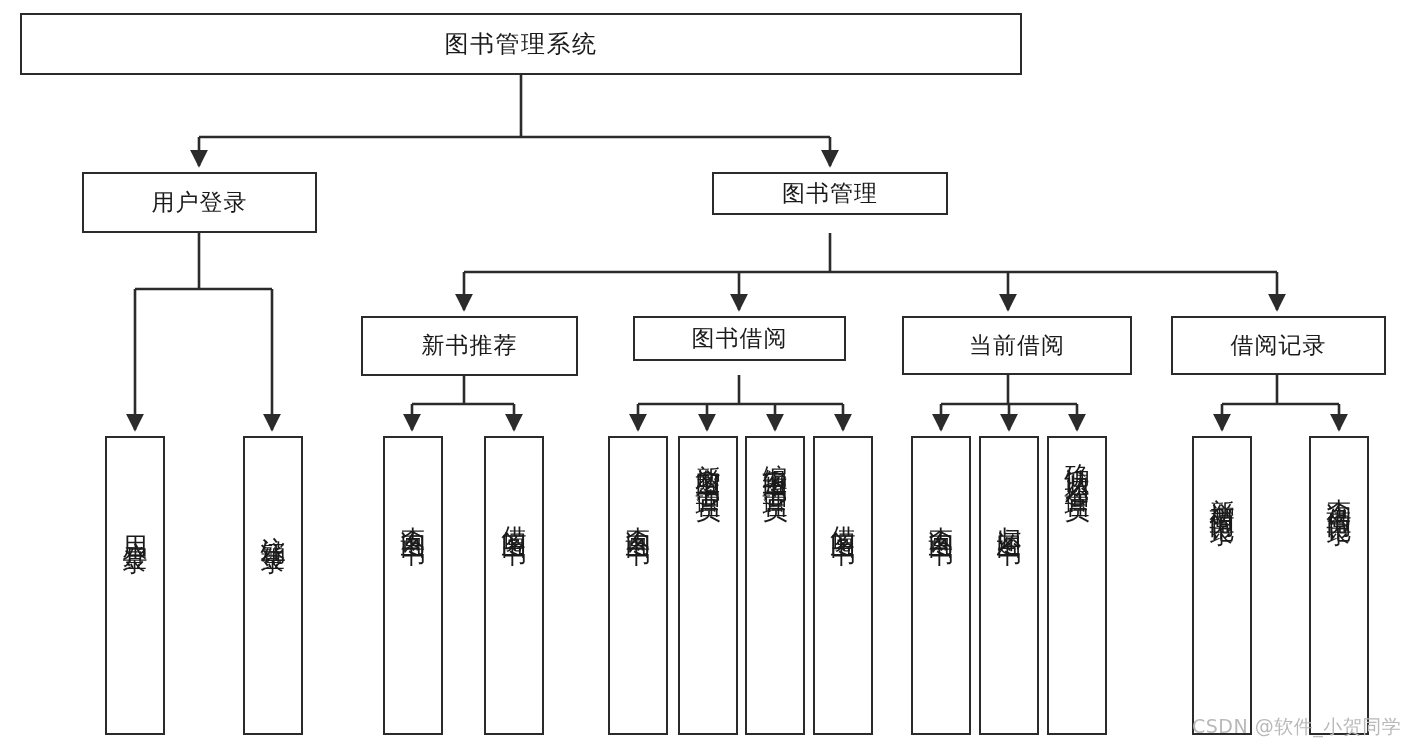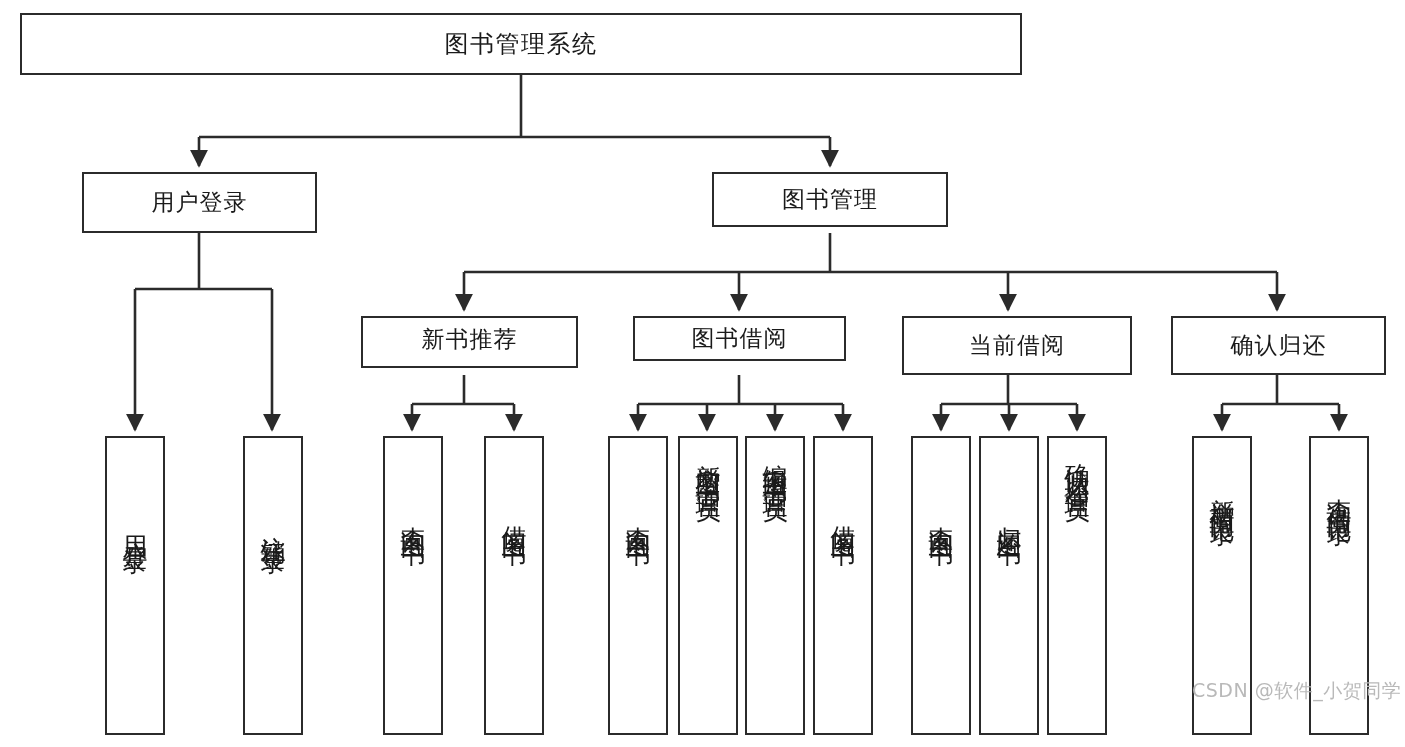--- a/index.html
+++ b/index.html
@@ -131,35 +131,35 @@
     </g>
   </svg>
 
   <div class="node title horiz" style="left:20px; top:13px; width:1002px; height:62px;">
     <span class="lbl">图书管理系统</span>
   </div>
 
   <div class="node horiz" style="left:82px; top:172px; width:235px; height:61px;">
     <span class="lbl">用户登录</span>
   </div>
-  <div class="node horiz" style="left:712px; top:172px; width:236px; height:55px;">
+  <div class="node horiz" style="left:712px; top:172px; width:236px; height:43px;">
     <span class="lbl">图书管理</span>
   </div>
 
-  <div class="node horiz" style="left:361px; top:316px; width:217px; height:52px;font-family:Liberation Mono, monospace;">
+  <div class="node horiz" style="left:361px; top:316px; width:217px; height:60px;">
     <span class="lbl">新书推荐</span>
   </div>
   <div class="node horiz" style="left:633px; top:316px; width:213px; height:45px;">
     <span class="lbl">图书借阅</span>
   </div>
   <div class="node horiz" style="left:902px; top:316px; width:230px; height:59px;">
     <span class="lbl">当前借阅</span>
   </div>
   <div class="node horiz" style="left:1171px; top:316px; width:215px; height:59px;">
-    <span class="lbl">确认归还</span>
+    <span class="lbl">借阅记录</span>
   </div>
 
   <div class="node vert" style="left:105px; top:436px; width:60px; height:299px; padding-top:78px;">
     <span class="lbl">用户登录</span>
   </div>
   <div class="node vert" style="left:243px; top:436px; width:60px; height:299px; padding-top:78px;">
     <span class="lbl">注销登录</span>
   </div>
 
   <div class="node vert" style="left:383px; top:436px; width:60px; height:299px; padding-top:68px;">
@@ -192,15 +192,15 @@
     <span class="lbl">确认归还（管理员）</span>
   </div>
 
   <div class="node vert" style="left:1192px; top:436px; width:60px; height:299px; padding-top:40px;">
     <span class="lbl">新增借阅记录</span>
   </div>
   <div class="node vert" style="left:1309px; top:436px; width:60px; height:299px; padding-top:40px;">
     <span class="lbl">查询借阅记录</span>
   </div>
 
-  <div class="watermark" style="left:1192px; top:678px;">CSDN @软件_小贺同学</div>
+  <div class="watermark" style="left:1192px; top:714px;">CSDN @软件_小贺同学</div>
 
 </div>
 
 </body></html>

